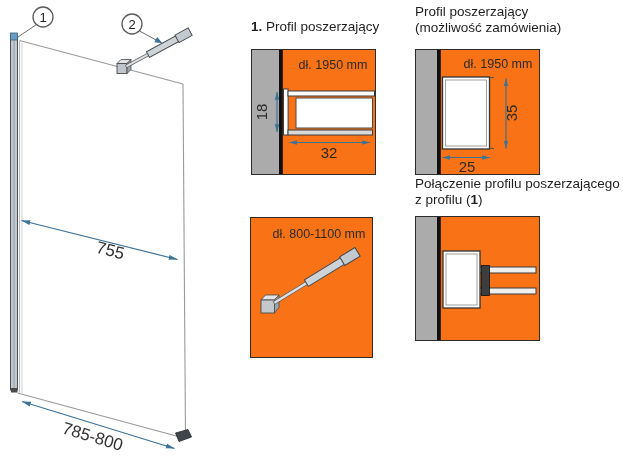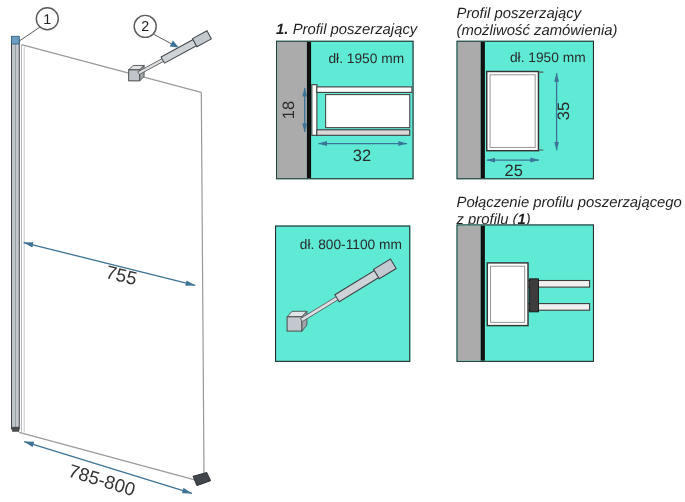--- a/index.html
+++ b/index.html
@@ -1,23 +1,23 @@
 <!DOCTYPE html>
 <html style="--accent: #3d7396; --wall: #ababab; --ink: #1f1f1f; --glass: #9a9a9a; --cap_blue: #6d9cc3;"><head>
 <meta charset="utf-8">
 <style>
   html,body{margin:0;padding:0;background:#fff;}
   .canvas{
     position:relative;width:623px;height:456px;background:#fff;overflow:hidden;
     font-family:"Liberation Sans",sans-serif;color:var(--ink,#1f1f1f);
   }
   .abs{position:absolute;}
-  .title{font-size:13.5px;line-height:16px;color:var(--ink,#1f1f1f);white-space:nowrap;font-style:italic;}
+  .title{font-size:13.5px;line-height:16px;color:var(--ink,#1f1f1f);white-space:nowrap;}
   .title b{font-weight:bold;}
-  .dbox{position:absolute;border:1px solid #2b2b2b;background:#5eead4;box-sizing:border-box;}
+  .dbox{position:absolute;border:1px solid #2b2b2b;background:#f97316;box-sizing:border-box;margin-top:12px;}
   .dbox svg{display:block;}
   svg text{font-family:"Liberation Sans",sans-serif;fill:#2b2b2b;}
   .dim{stroke:var(--accent,#3d7396);stroke-width:1.2;fill:none;}
   .accfill{fill:var(--accent,#3d7396);}
   .wallfill{fill:var(--wall,#ababab);}
   .blackbar{fill:#101010;}
   .len-label{font-size:12.5px;}
   .num-label{font-size:15px;}
   .big-num{font-size:17px;fill:#333;}
   .callout-circle{fill:#fff;stroke:#5a5a5a;stroke-width:1.3;}
@@ -143,21 +143,21 @@
       </g>
 
       <line class="dim" x1="90" y1="28.5" x2="90" y2="98.5" marker-start="url(#arr2)" marker-end="url(#arr2)"></line>
       <text class="num-label" transform="translate(101,63) rotate(-90)" text-anchor="middle">35</text>
 
       <line class="dim" x1="26.5" y1="107.5" x2="74" y2="107.5" marker-start="url(#arr2)" marker-end="url(#arr2)"></line>
       <text class="num-label" x="51" y="122" text-anchor="middle">25</text>
     </svg>
   </div>
 
-  <div class="dbox" style="left:250px;top:205px;width:123px;height:124px">
+  <div class="dbox" style="left:250px;top:205px;width:123px;height:141px">
     <svg width="121" height="122" viewBox="0 0 121 122">
       <text class="len-label" x="68" y="20" text-anchor="middle">dł. 800-1100 mm</text>
       <g>
         <polygon points="10,82 14.5,77 28,77 23.5,82" fill="#e0e4e7" stroke="#4a4a4a" stroke-width="0.8"></polygon>
         <rect x="10" y="82" width="13.5" height="13" fill="#c2c8cd" stroke="#4a4a4a" stroke-width="0.9"></rect>
         <polygon points="23.5,82 28,77 28,89.5 23.5,95" fill="#9fa5ab" stroke="#4a4a4a" stroke-width="0.8"></polygon>
         <g transform="translate(23,85) rotate(-31.5)">
           <rect x="0" y="-1.6" width="40" height="3.2" fill="#dcdfe2" stroke="#555" stroke-width="0.7"></rect>
           <rect x="38" y="-3.8" width="44" height="7.6" fill="#ced3d7" stroke="#41464c" stroke-width="1"></rect>
           <rect x="80" y="-5" width="18" height="10" fill="#c2c9cf" stroke="#41464c" stroke-width="1"></rect>

